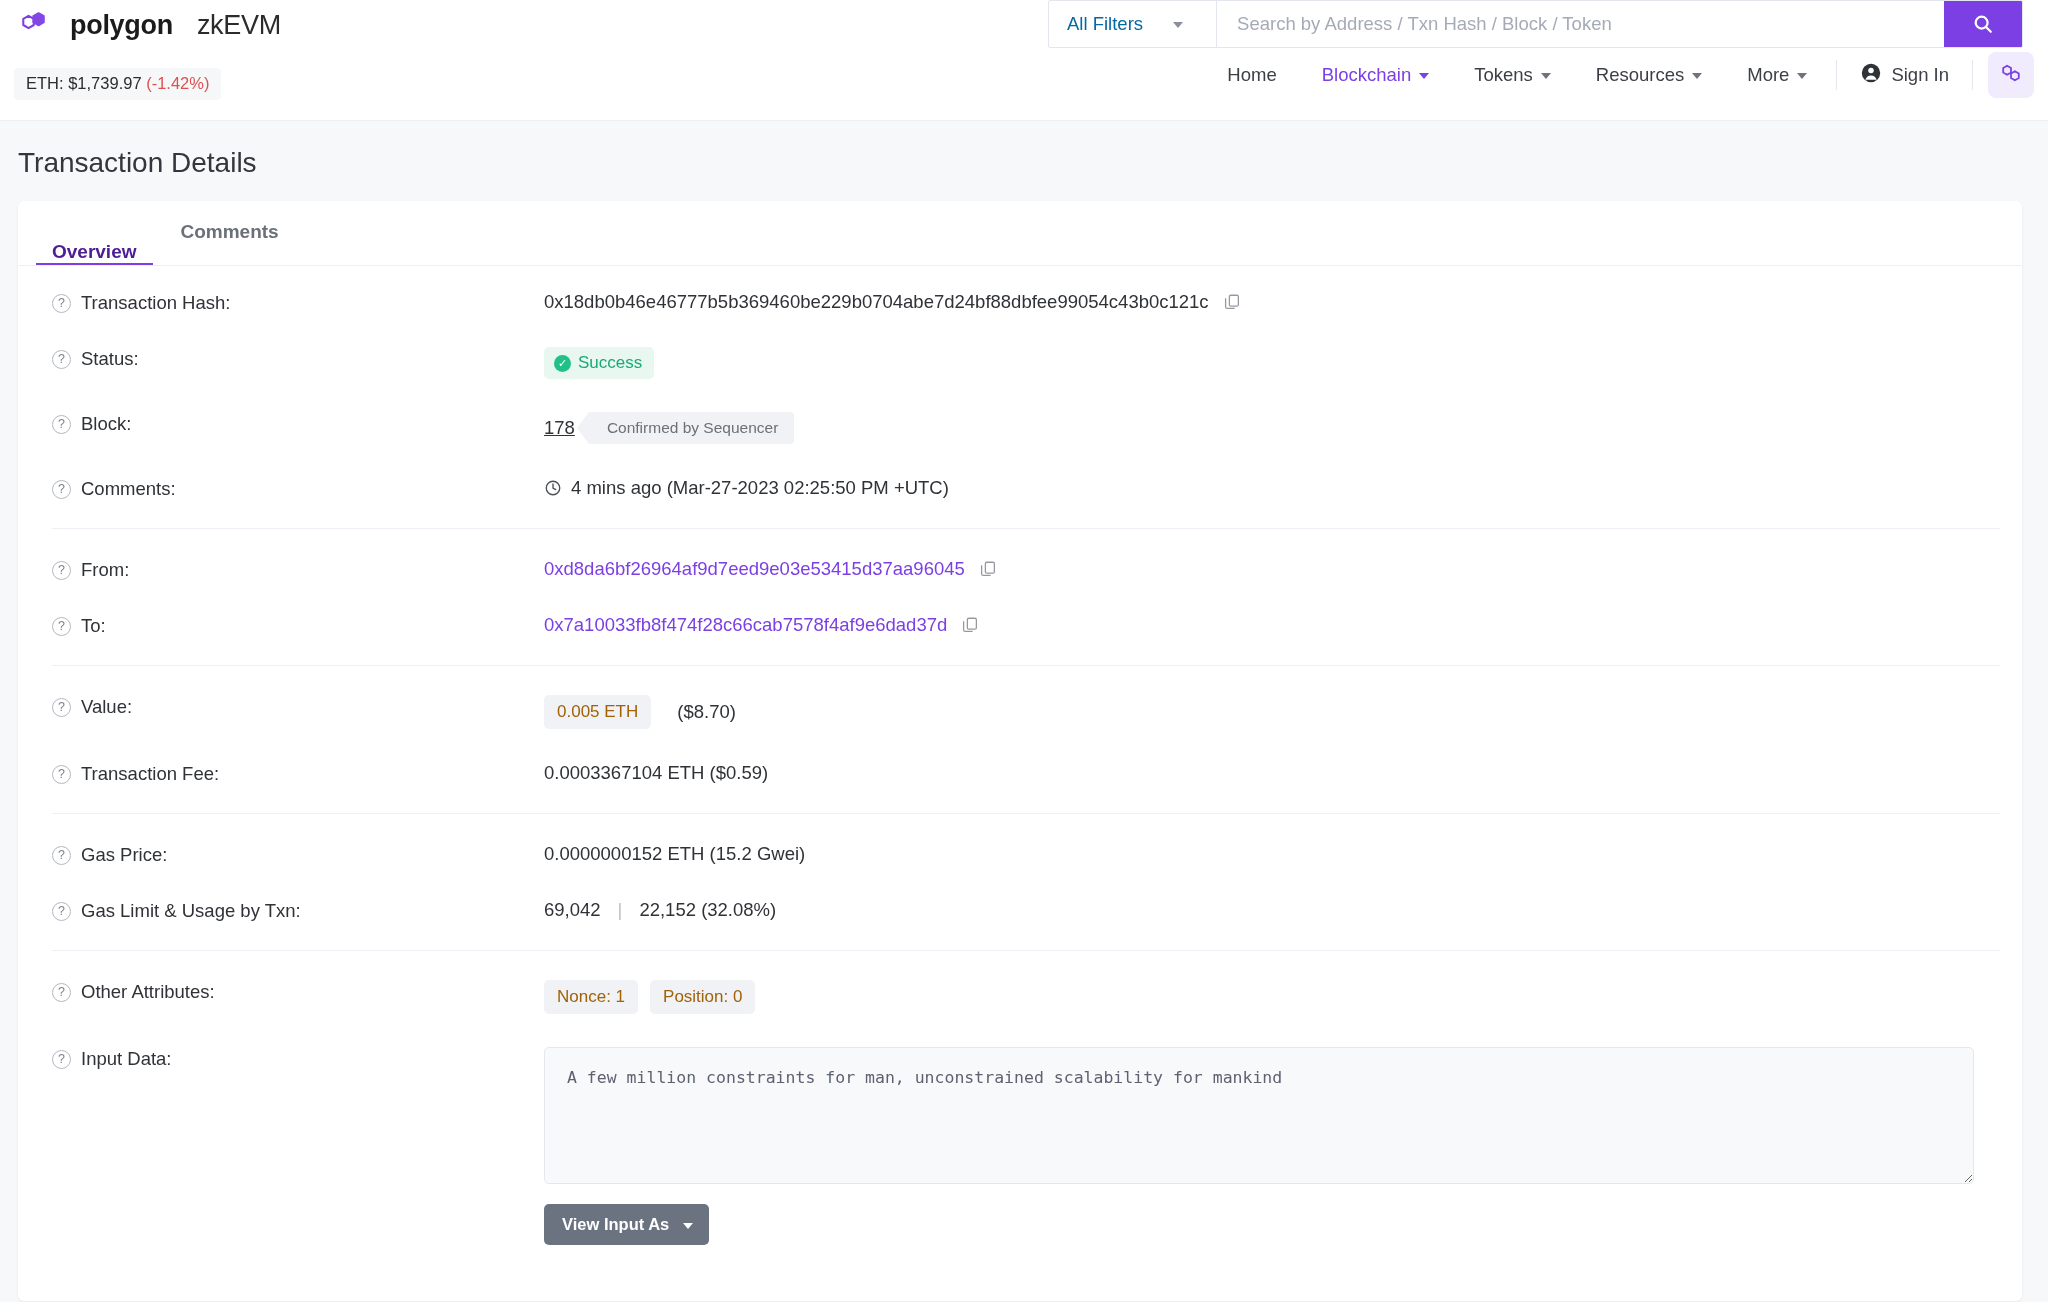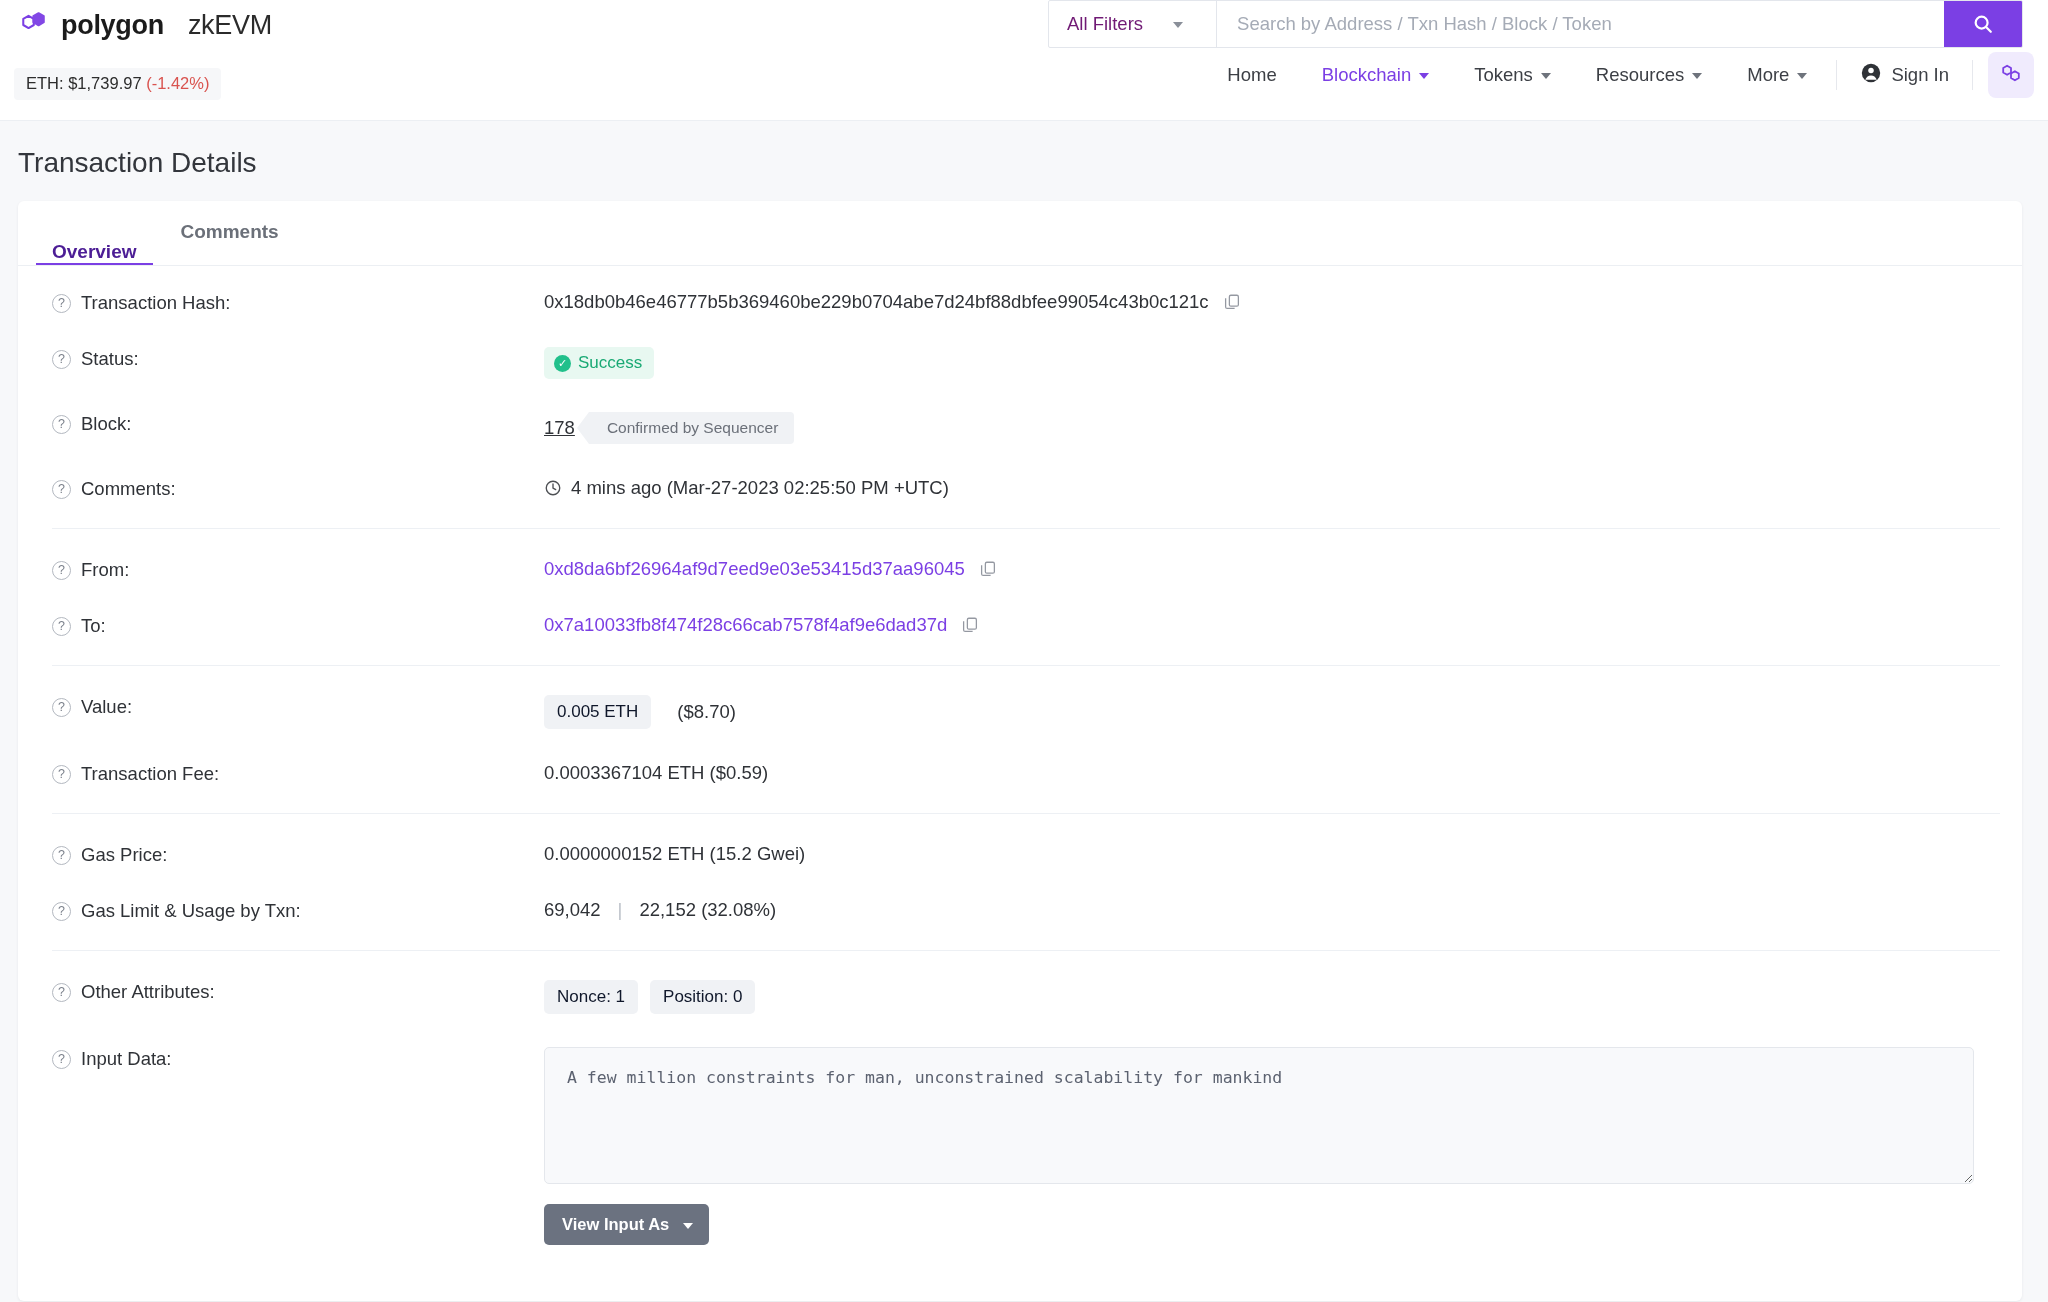--- a/index.html
+++ b/index.html
@@ -24,21 +24,21 @@
     left: 18px; top: 8px;
     display: flex; align-items: center; gap: 9px;
   }
   .brand-logo { width: 34px; height: 34px; display: block; }
   .brand-text {
     font-size: 27px;
     letter-spacing: -0.3px;
     color: #1b1b1b;
     white-space: nowrap;
   }
-  .brand-text b { font-weight: 700; }
+  .brand-text b { font-weight: 700; margin-left: 9px; }
   .brand-text span.light { font-weight: 400; color: #2b2b2b; }
 
   .ethprice {
     position: absolute;
     left: 14px; top: 68px;
     background: #f6f7f9;
     border-radius: 4px;
     padding: 6px 12px 7px 12px;
     font-size: 16.5px;
     color: #2d2d2d;
@@ -56,21 +56,21 @@
     border: 1px solid #e3e6ec;
     border-radius: 2px;
     background: #fff;
     overflow: hidden;
   }
   .filter-select {
     display: flex; align-items: center; gap: 30px;
     padding: 0 33px 0 18px;
     border-right: 1px solid #e3e6ec;
     font-size: 18.5px;
-    color: #701a75;
+    color: #0369a1;
     cursor: pointer;
     white-space: nowrap;
     min-width: 160px;
     justify-content: space-between;
   }
   .caret {
     display: inline-block;
     width: 0; height: 0;
     border-left: 5px solid transparent;
     border-right: 5px solid transparent;
@@ -268,21 +268,21 @@
     text-decoration: none;
     font-size: 18.5px;
     cursor: pointer;
   }
 
   .pill {
     background: #f0f2f5;
     border-radius: 5px;
     padding: 7px 13px;
     font-size: 17px;
-    color: #0f172a;
+    color: #a16207;
     display: inline-block;
   }
   .val-usd { margin-left: 26px; color: #2f3237; font-size: 18.5px; }
 
   .gas-sep { color: #bcc1c9; margin: 0 17px; }
 
   .attrs { display: flex; gap: 12px; }
 
   .input-data-box {
     width: 1430px;

